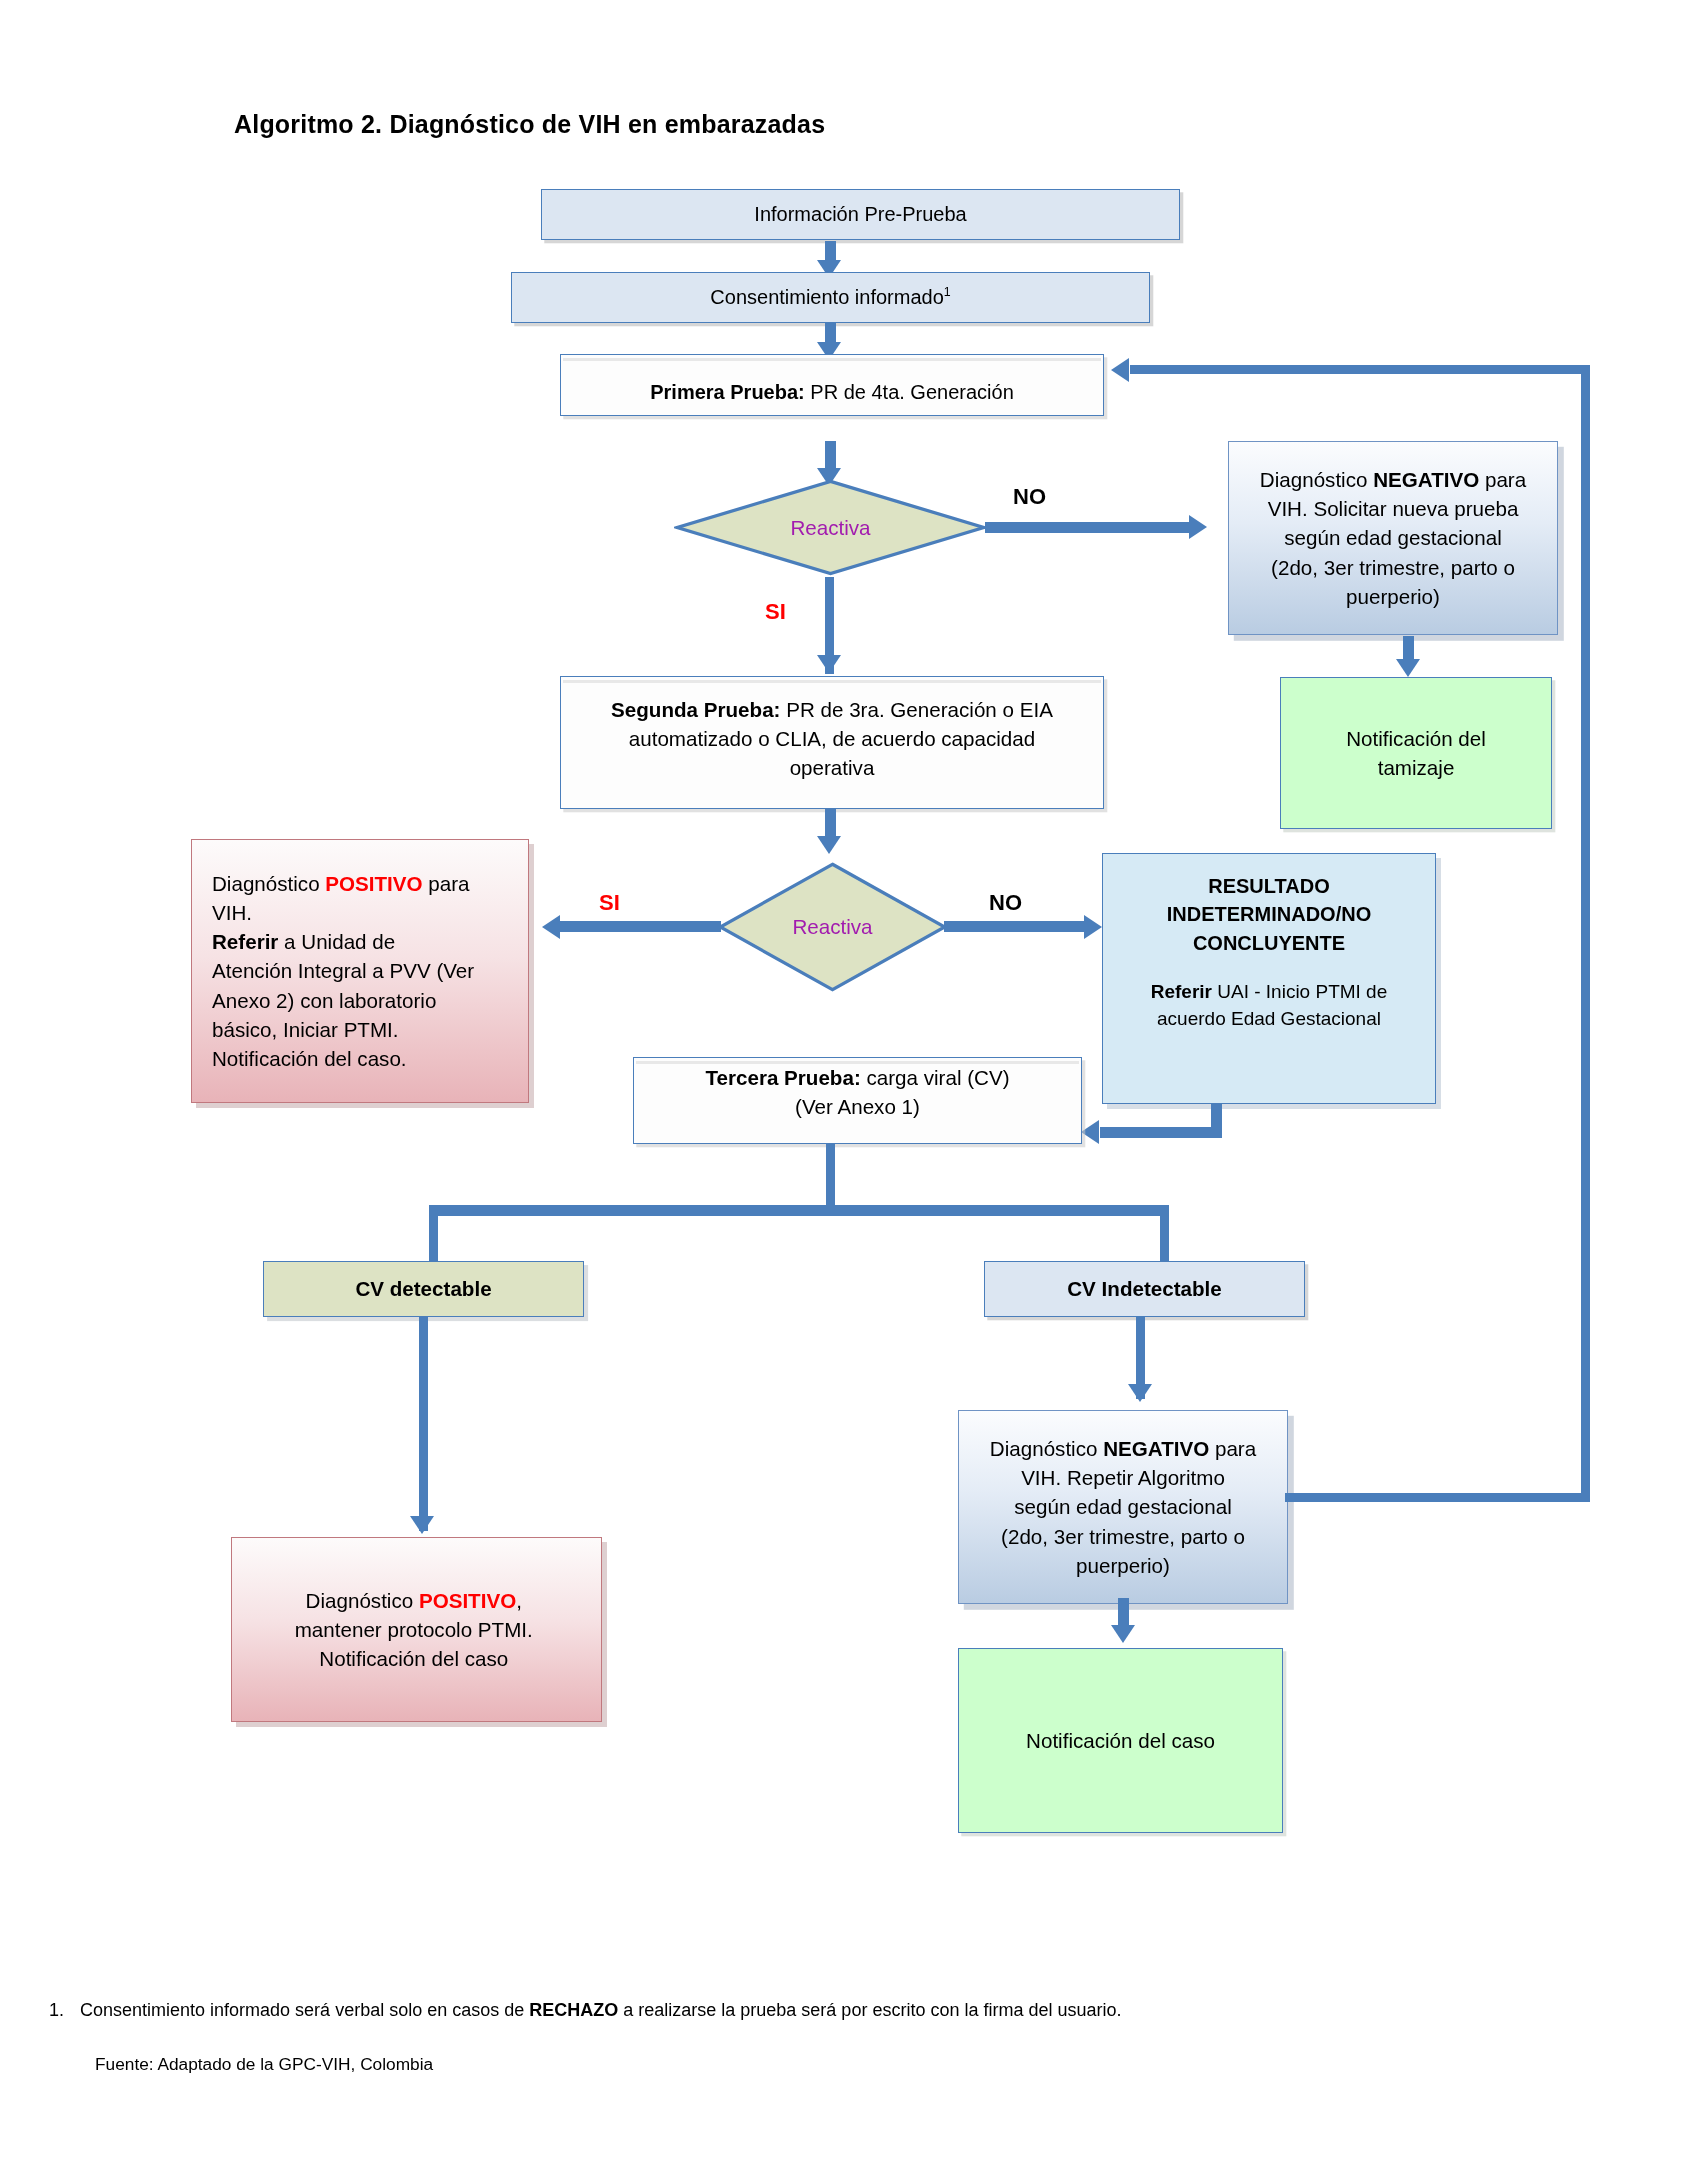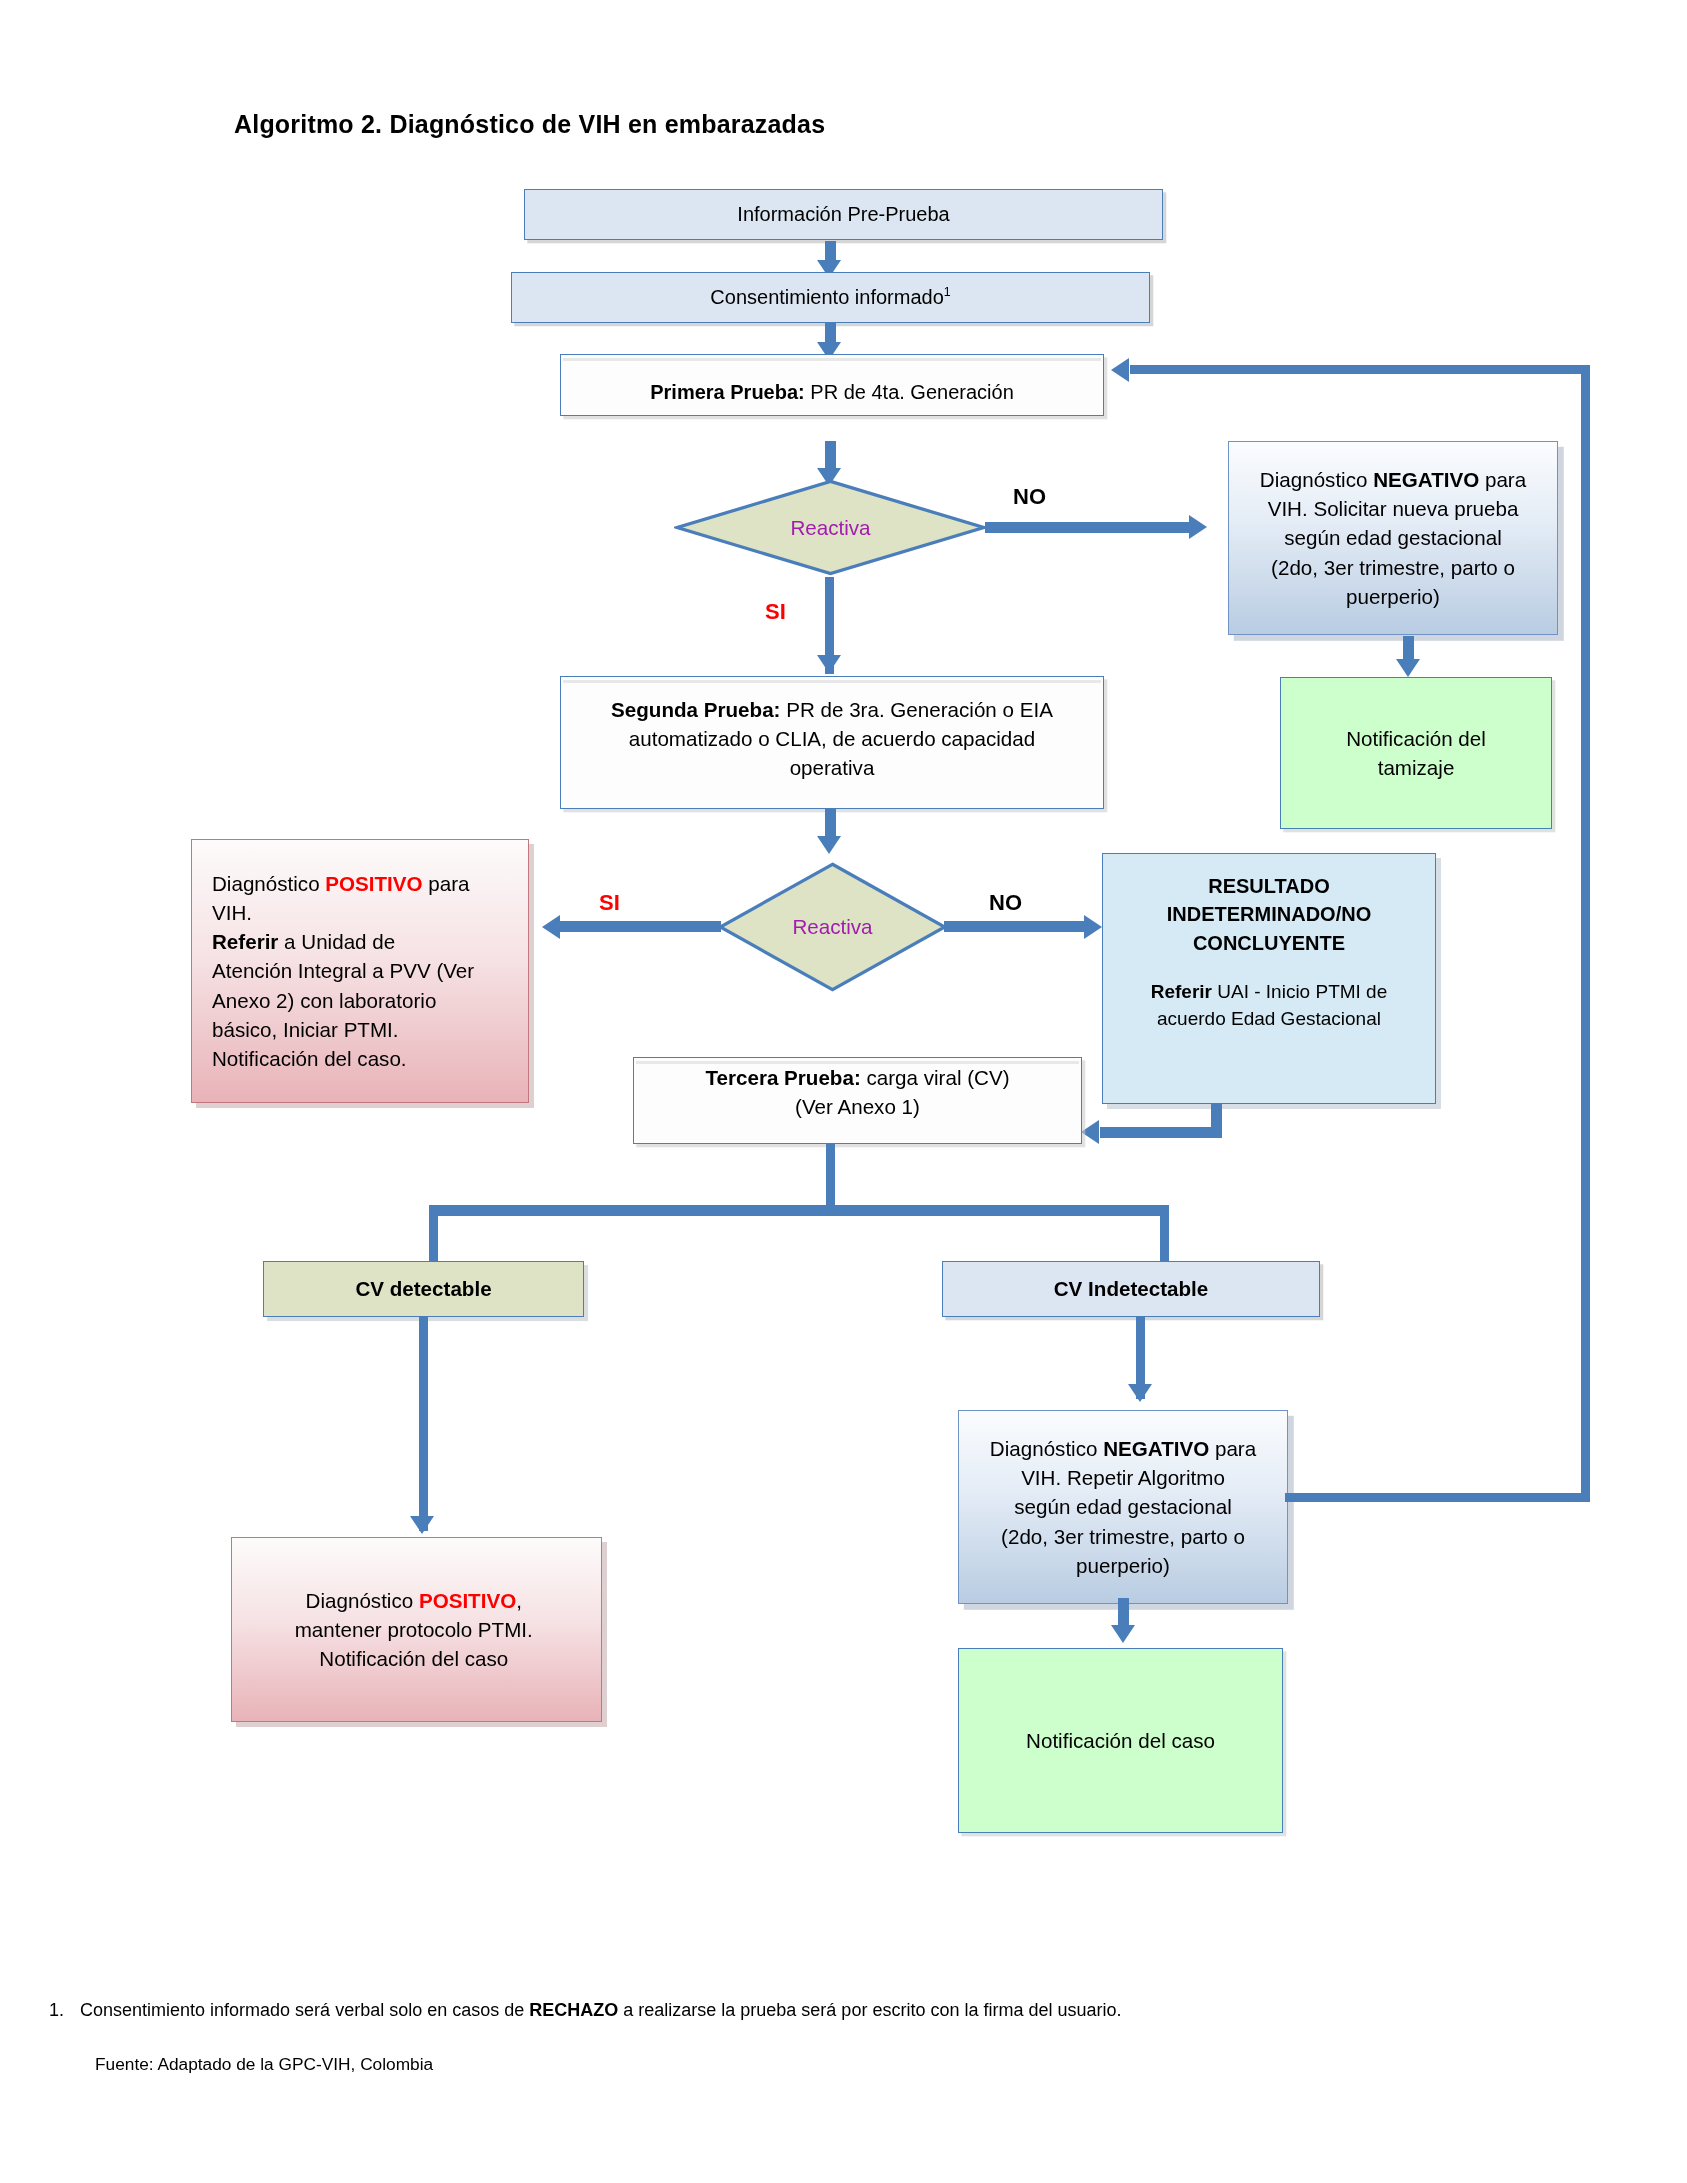--- a/index.html
+++ b/index.html
@@ -108,21 +108,21 @@
     position:absolute;font-size:17.3px;color:#000;white-space:nowrap;
   }
 </style>
 </head>
 <body>
 
 <div id="canvas">
 
   <div class="title">Algoritmo 2. Diagnóstico de VIH en embarazadas</div>
 
-  <div class="node blue-flat" style="left:524px;top:189px;width:639px;height:51px;">
+  <div class="node blue-flat" style="left:541px;top:189px;width:639px;height:51px;">
     <div class="inner">Información Pre-Prueba</div>
   </div>
 
   <div class="conn" style="left:825px;top:241px;width:10.7px;height:23px;"></div>
   <div class="arrow-down" style="left:817px;top:260px;"></div>
 
   <div class="node blue-flat" style="left:511px;top:272px;width:639px;height:51px;">
     <div class="inner">
       <span>Consentimiento informado</span><span class="sup">1</span>
     </div>
@@ -237,21 +237,21 @@
 
   <div class="conn" style="left:826px;top:1144px;width:9px;height:68px;"></div>
   <div class="conn" style="left:429px;top:1205px;width:740px;height:10.7px;"></div>
   <div class="conn" style="left:429px;top:1205px;width:9px;height:58px;"></div>
   <div class="conn" style="left:1160px;top:1205px;width:9px;height:58px;"></div>
 
   <div class="node olive-box" style="left:263px;top:1261px;width:321px;height:56px;font-size:20.6px;font-weight:bold;">
     <div class="inner">CV detectable</div>
   </div>
 
-  <div class="node blue-flat" style="left:942px;top:1261px;width:378px;height:56px;font-size:20.6px;font-weight:bold;">
+  <div class="node blue-flat" style="left:984px;top:1261px;width:321px;height:56px;font-size:20.6px;font-weight:bold;">
     <div class="inner">CV Indetectable</div>
   </div>
 
   <div class="conn" style="left:419px;top:1317px;width:9px;height:214px;"></div>
   <div class="arrow-down" style="left:410px;top:1516px;"></div>
 
   <div class="conn" style="left:1136px;top:1317px;width:9px;height:82px;"></div>
   <div class="arrow-down" style="left:1128px;top:1384px;"></div>
 
   <div class="node pink-grad" style="left:231px;top:1537px;width:371px;height:185px;font-size:20.6px;">

